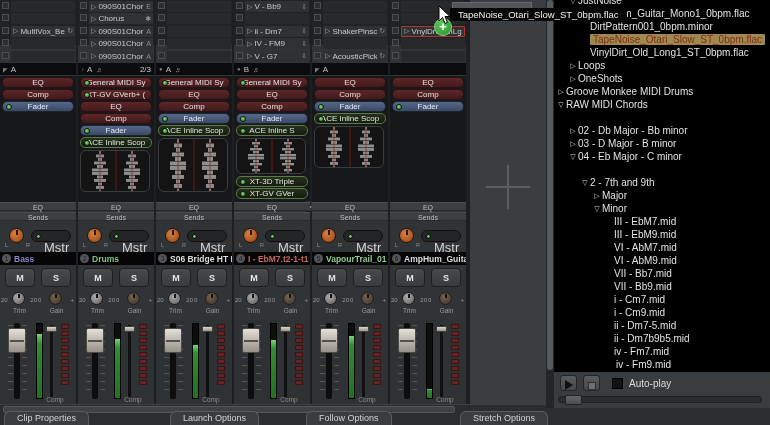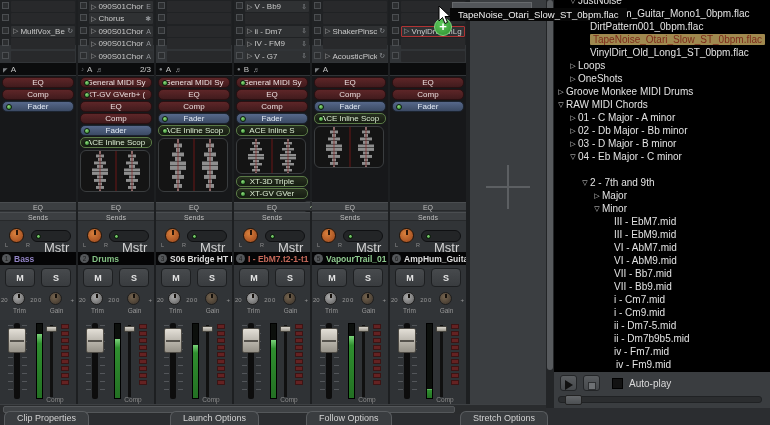--- a/index.html
+++ b/index.html
@@ -916,21 +916,21 @@
         <div class="trow" style="top: -6px; padding-left: 14px;">
           <span class="arrow">▽</span>
           <span class="tlabel">JustNoise</span>
         </div>
         <div class="trow" style="top: 7px; padding-left: 26px;">
           <span class="arrow"></span>
           <span class="tlabel">AmpHum_Guitar_Mono1_0bpm.flac</span>
         </div>
         <div class="trow" style="top: 20px; padding-left: 26px;">
           <span class="arrow"></span>
-          <span class="tlabel">DirtPattern001_0bpm.flac</span>
+          <span class="tlabel">DirtPattern001_0bpm.minor</span>
         </div>
         <div class="trow selected" style="top: 33px; padding-left: 26px;">
           <span class="arrow"></span>
           <span class="tlabel">TapeNoise_Otari_Slow_ST_0bpm.flac</span>
         </div>
         <div class="trow" style="top: 46px; padding-left: 26px;">
           <span class="arrow"></span>
           <span class="tlabel">VinylDirt_Old_Long1_ST_0bpm.flac</span>
         </div>
         <div class="trow" style="top: 72px; padding-left: 14px;">
@@ -941,24 +941,20 @@
           <span class="arrow">▷</span>
           <span class="tlabel">Loops</span>
         </div>
         <div class="trow" style="top: 85px; padding-left: 2px;">
           <span class="arrow">▷</span>
           <span class="tlabel">Groove Monkee MIDI Drums</span>
         </div>
         <div class="trow" style="top: 98px; padding-left: 2px;">
           <span class="arrow">▽</span>
           <span class="tlabel">RAW MIDI Chords</span>
-        </div>
-        <div class="trow" style="top: 111px; padding-left: 14px;">
-          <span class="arrow">▷</span>
-          <span class="tlabel">01 - C Major - A minor</span>
         </div>
         <div class="trow" style="top: 124px; padding-left: 14px;">
           <span class="arrow">▷</span>
           <span class="tlabel">02 - Db Major - Bb minor</span>
         </div>
         <div class="trow" style="top: 137px; padding-left: 14px;">
           <span class="arrow">▷</span>
           <span class="tlabel">03 - D Major - B minor</span>
         </div>
         <div class="trow" style="top: 150px; padding-left: 14px;">

